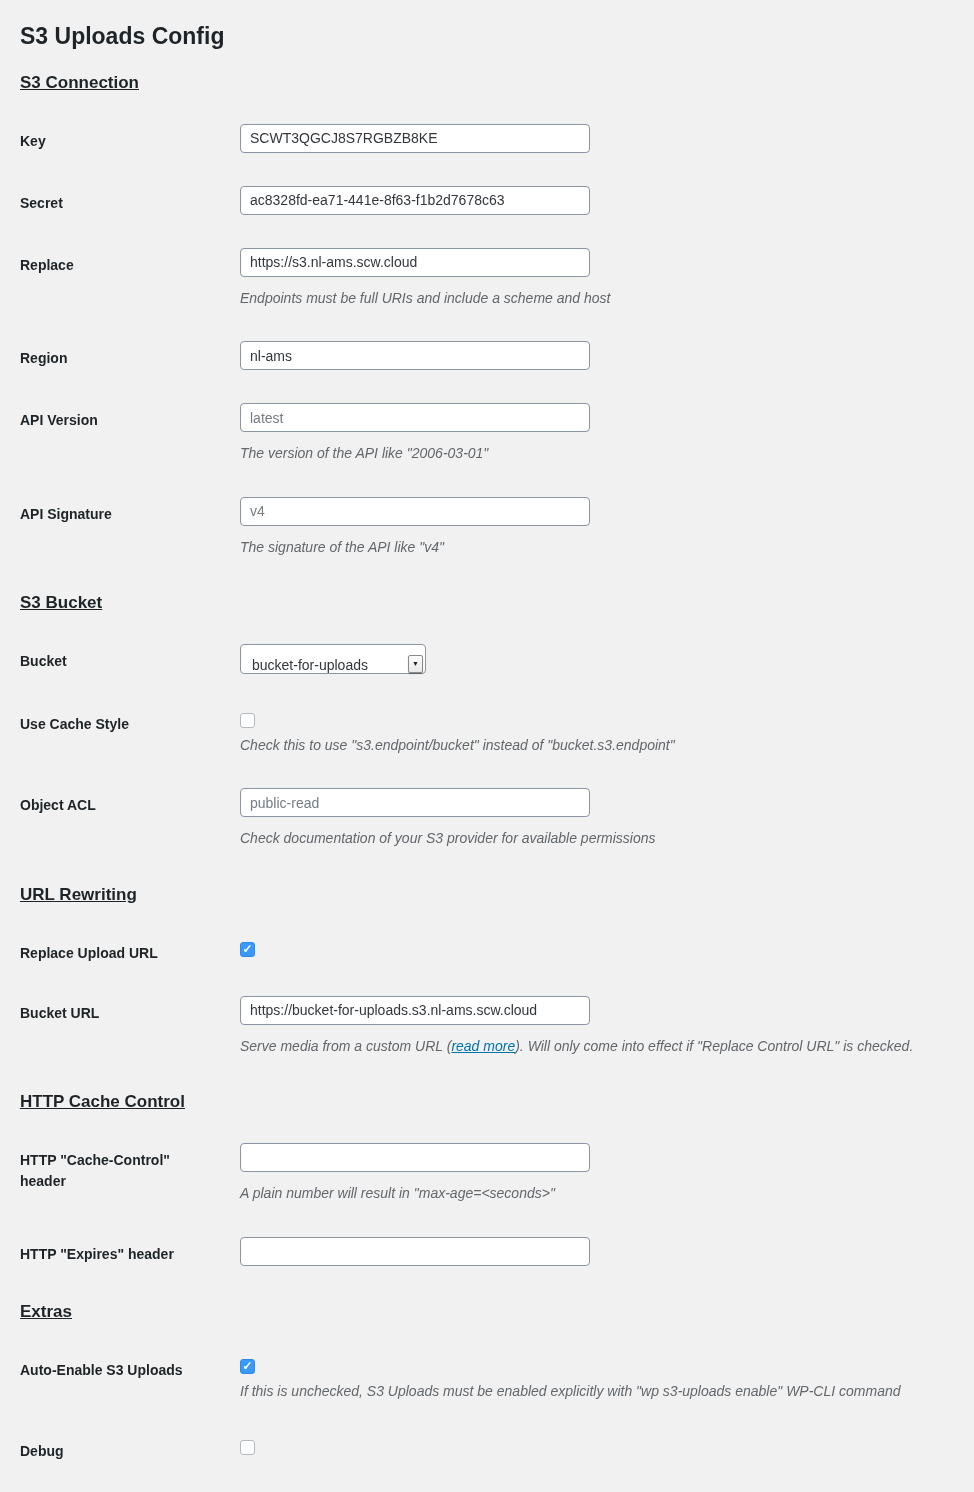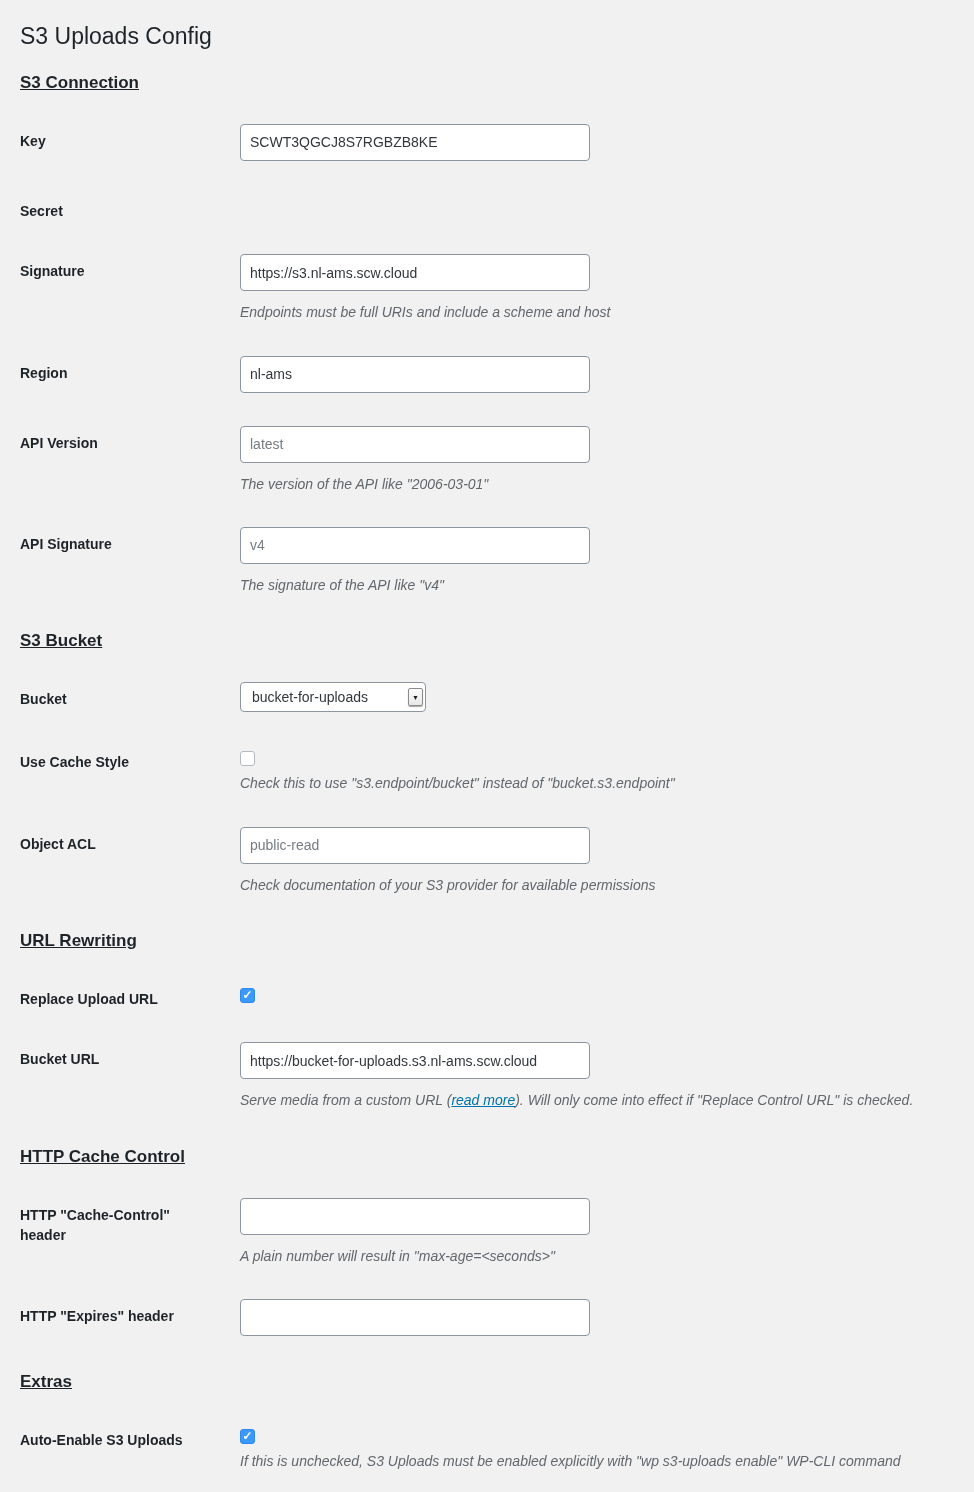--- a/index.html
+++ b/index.html
@@ -6,21 +6,21 @@
   html, body { margin: 0; padding: 0; }
   body {
     background: var(--page-background, #f1f1f1);
     font-family: "Liberation Sans", sans-serif;
     color: #23282d;
     padding: 12px 20px 24px 20px;
     width: 974px;
   }
   h1.page-title {
     font-size: 23px;
-    font-weight: 400;
+    font-weight: 700;
     color: #1d2327;
     margin: 0;
     padding: 10px 0 4px;
     line-height: 1.3;
   }
   h2.section-heading {
     font-size: 17px;
     font-weight: 700;
     color: #1d2327;
     margin: 35px 0 30px 0;
@@ -40,21 +40,21 @@
     margin-right: 38px;
     padding-top: 7px;
     font-size: 14px;
     font-weight: 700;
     line-height: 1.45;
     color: #1d2327;
   }
   .row-field { flex: 1; }
   input[type="text"] {
     width: 350px;
-    height: 37px;
+    height: 29px;
     background: #fff;
     border: 1px solid #8c95a0;
     border-radius: 4px;
     padding: 0 9px;
     font-family: "Liberation Sans", sans-serif;
     font-size: 14px;
     color: #32373c;
     outline: none;
   }
   input[type="text"]::placeholder { color: #757c82; opacity: 1; }
@@ -95,21 +95,21 @@
     top: -1px;
     left: 1.5px;
     font-size: 12px;
     font-weight: 700;
     color: #fff;
   }
   .checkbox-row .help { margin-top: 7px; }
   
   .wp-select {
     display: inline-flex;
-    align-items: center;
+    align-items: flex-end;
     width: 186px;
     height: 30px;
     background: #fff;
     border: 1px solid #8c95a0;
     border-radius: 4px;
     padding-left: 11px;
     font-size: 14px;
     color: #32373c;
     cursor: pointer;
     position: relative;
@@ -141,24 +141,27 @@
 
   <div class="row">
     <div class="row-label">Key</div>
     <div class="row-field">
       <input type="text" value="SCWT3QGCJ8S7RGBZB8KE" style="">
     </div>
   </div>
 
   <div class="row">
     <div class="row-label">Secret</div>
-  </div>
-
-  <div class="row">
-    <div class="row-label">Signature</div>
+    <div class="row-field">
+      <input type="text" value="ac8328fd-ea71-441e-8f63-f1b2d7678c63" style="">
+    </div>
+  </div>
+
+  <div class="row">
+    <div class="row-label">Replace</div>
     <div class="row-field">
       <input type="text" value="https://s3.nl-ams.scw.cloud" style="">
       <div class="help">Endpoints must be full URIs and include a scheme and host</div>
     </div>
   </div>
 
   <div class="row">
     <div class="row-label">Region</div>
     <div class="row-field">
       <input type="text" value="nl-ams" style="">

